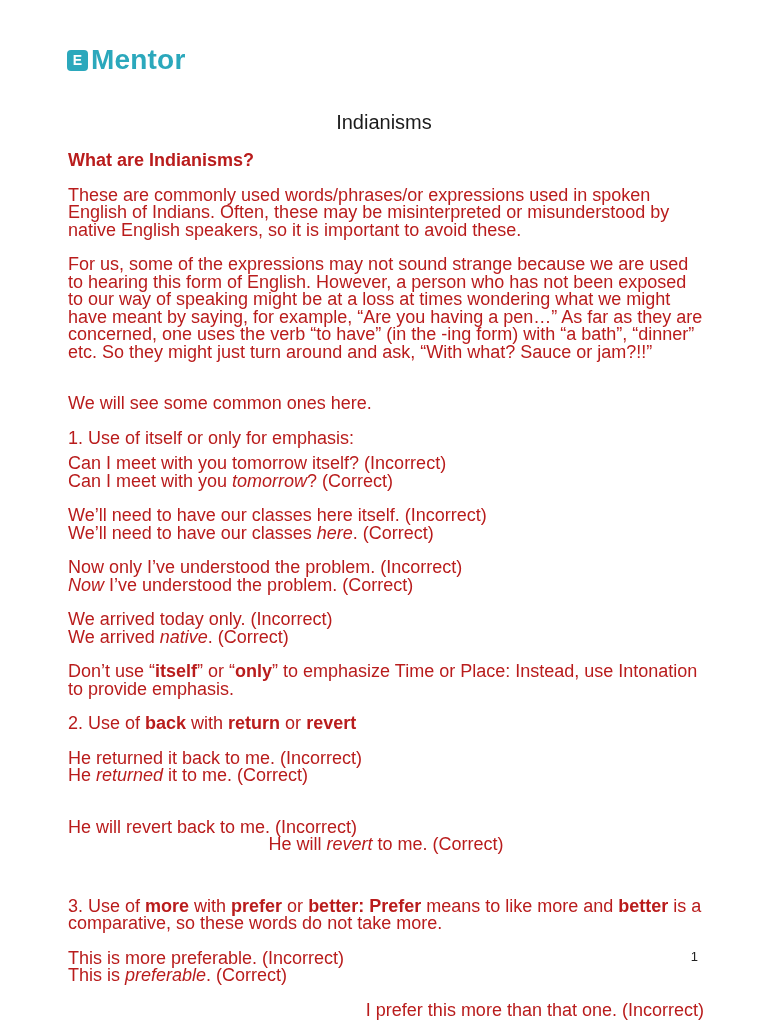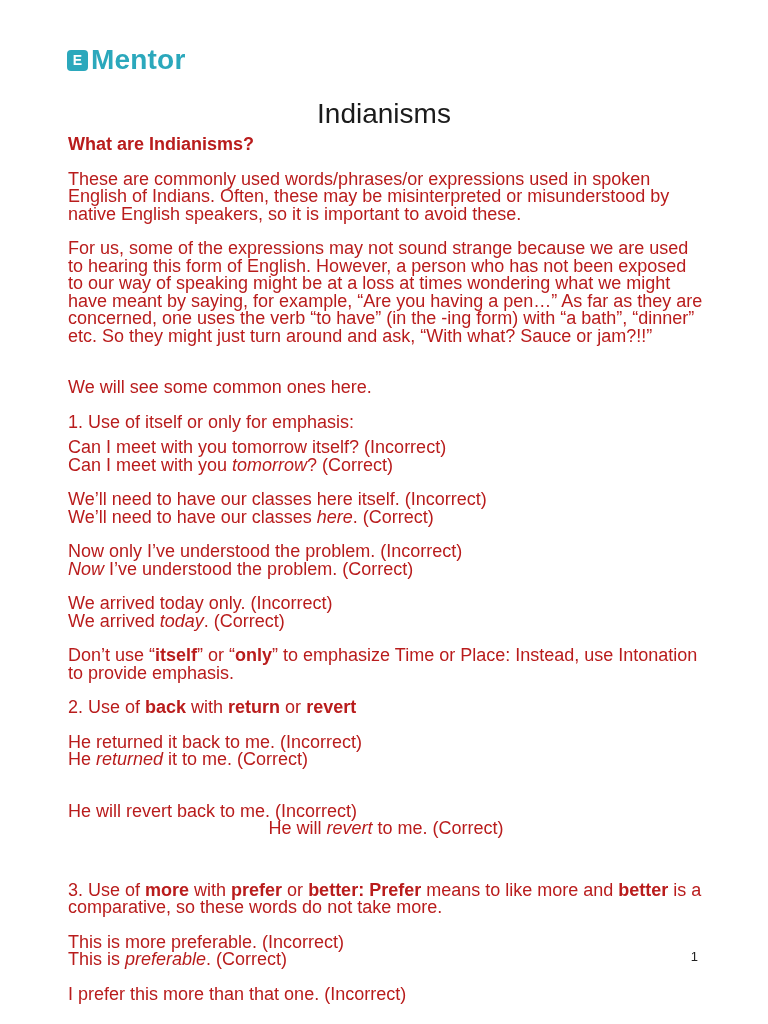--- a/index.html
+++ b/index.html
@@ -34,24 +34,24 @@
     justify-content: center;
     line-height: 1;
   }
   .logo-text {
     color: #2BA8BC;
     font-size: 28px;
     font-weight: 600;
     letter-spacing: 0.2px;
   }
   .doc-title {
-    margin: 0;
+    margin: 8px;
     padding-top: 97px;
     text-align: center;
-    font-size: 28px;
+    font-size: 20px;
     font-weight: 400;
     color: #1b1b1b;
     line-height: 34px;
   }
   .doc-body {
     padding: 5px 64px 0 68px;
     font-size: 18px;
     line-height: 17.5px;
     color: #b91c1c;
   }
@@ -84,28 +84,28 @@
       <div class="para" style="margin-top: 17px;"><span>For us, some of the expressions may not sound strange because we are used to hearing this form of English. However, a person who has not been exposed to our way of speaking might be at a loss at times wondering what we might have meant by saying, for example, “Are you having a pen…” As far as they are concerned, one uses the verb “to have” (in the -ing form) with “a bath”, “dinner” etc. So they might just turn around and ask, “With what? Sauce or jam?!!”</span></div>
       <div class="para" style="margin-top: 34px;"><span>We will see some common ones here.</span></div>
       <div class="para" style="margin-top: 17px;"><span>1. Use of itself or only for emphasis:</span></div>
       <div class="para" style="margin-top: 8px;"><span>Can I meet with you tomorrow itself? (Incorrect)</span></div>
       <div class="para" style="margin-top: 0px;"><span>Can I meet with you </span><span class="i">tomorrow</span><span>? (Correct)</span></div>
       <div class="para" style="margin-top: 17px;"><span>We’ll need to have our classes here itself. (Incorrect)</span></div>
       <div class="para" style="margin-top: 0px;"><span>We’ll need to have our classes </span><span class="i">here</span><span>. (Correct)</span></div>
       <div class="para" style="margin-top: 17px;"><span>Now only I’ve understood the problem. (Incorrect)</span></div>
       <div class="para" style="margin-top: 0px;"><span class="i">Now</span><span> I’ve understood the problem. (Correct)</span></div>
       <div class="para" style="margin-top: 17px;"><span>We arrived today only. (Incorrect)</span></div>
-      <div class="para" style="margin-top: 0px;"><span>We arrived </span><span class="i">today</span><span>. (Correct)</span></div>
+      <div class="para" style="margin-top: 0px;"><span>We arrived </span><span class="i">native</span><span>. (Correct)</span></div>
       <div class="para" style="margin-top: 17px;"><span>Don’t use “</span><span class="b">itself</span><span>” or “</span><span class="b">only</span><span>” to emphasize Time or Place: Instead, use Intonation to provide emphasis.</span></div>
       <div class="para" style="margin-top: 17px;"><span>2. Use of </span><span class="b">back</span><span> with </span><span class="b">return</span><span> or </span><span class="b">revert</span></div>
       <div class="para" style="margin-top: 17px;"><span>He returned it back to me. (Incorrect)</span></div>
       <div class="para" style="margin-top: 0px;"><span>He </span><span class="i">returned</span><span> it to me. (Correct)</span></div>
       <div class="para" style="margin-top: 34px;"><span>He will revert back to me. (Incorrect)</span></div>
       <div class="para" style="margin-top: 0px; text-align: center;"><span>He will </span><span class="i">revert</span><span> to me. (Correct)</span></div>
       <div class="para" style="margin-top: 44px;"><span>3. Use of </span><span class="b">more</span><span> with </span><span class="b">prefer</span><span> or </span><span class="b">better: Prefer</span><span> means to like more and </span><span class="b">better</span><span> is a comparative, so these words do not take more.</span></div>
       <div class="para" style="margin-top: 17px;"><span>This is more preferable. (Incorrect)</span></div>
       <div class="para" style="margin-top: 0px;"><span>This is </span><span class="i">preferable</span><span>. (Correct)</span></div>
-      <div class="para" style="margin-top: 17px;"><span>I prefer this more than that one. (Incorrect)</span></div>
+      <div class="para" style="margin-top: 17px; text-align: right;"><span>I prefer this more than that one. (Incorrect)</span></div>
     </div>
 
   <div class="page-number">1</div>
 
 </div>
 
 </body></html>

